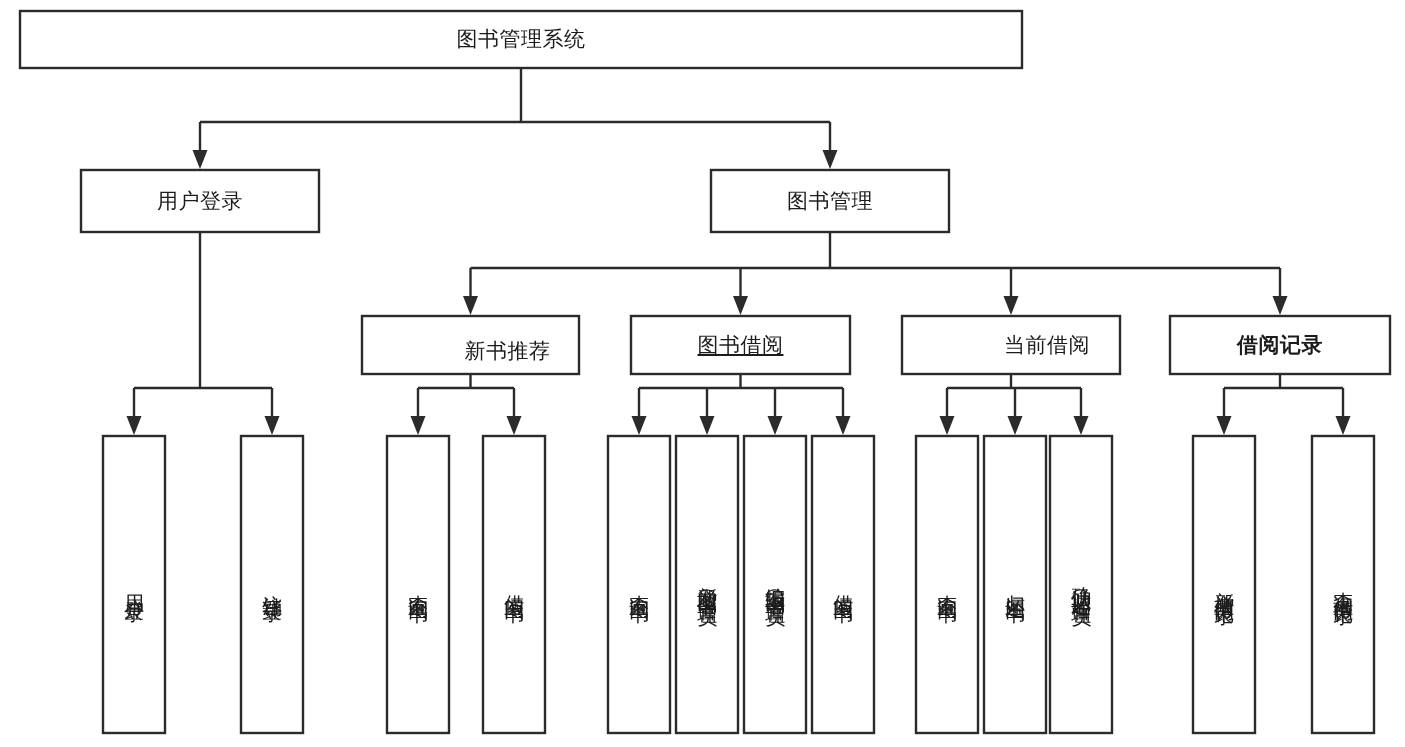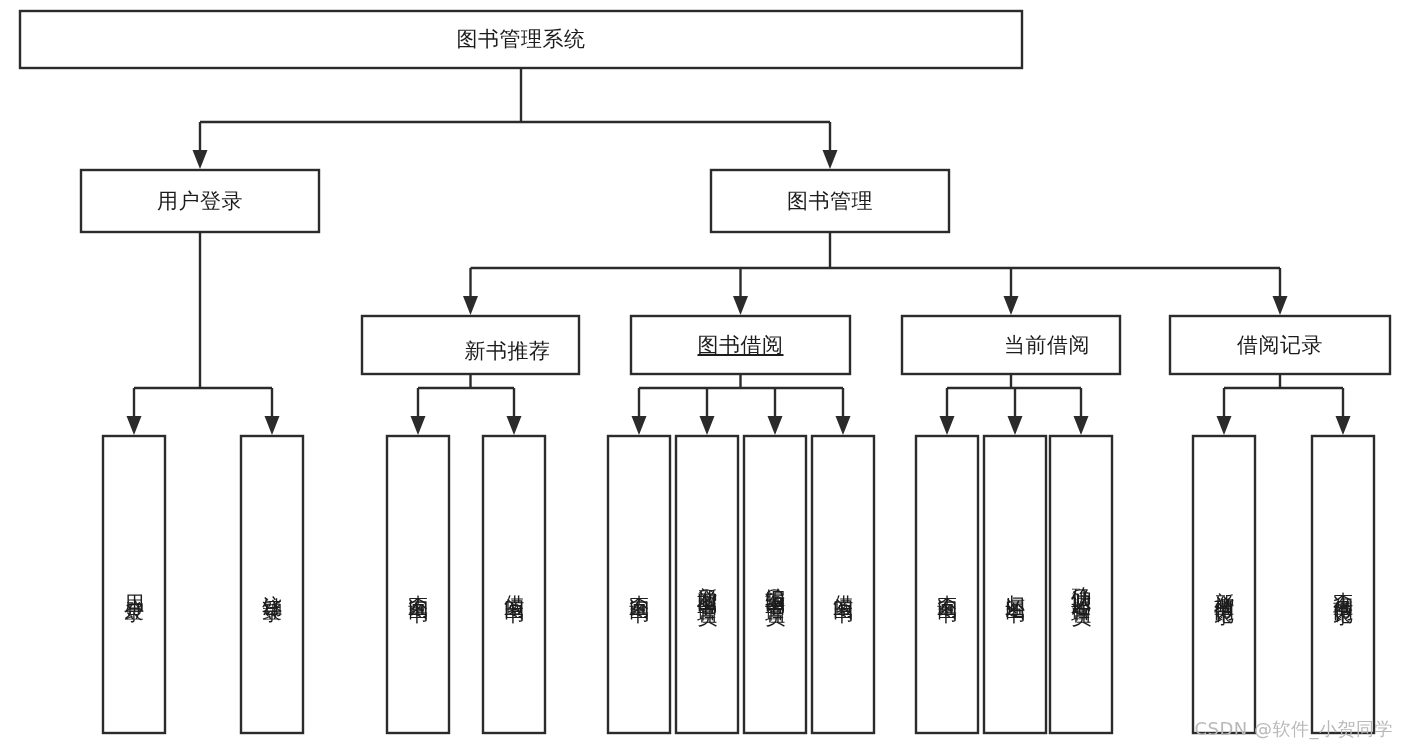--- a/index.html
+++ b/index.html
@@ -153,31 +153,30 @@
       </g>
   </svg>
 
   <div id="label-layer">
       <div class="node-label" style="left: 20px; top: 11px; width: 1002px; height: 57px;">图书管理系统</div>
       <div class="node-label" style="left: 81px; top: 170px; width: 238px; height: 62px;">用户登录</div>
       <div class="node-label" style="left: 711px; top: 170px; width: 238px; height: 62px;">图书管理</div>
       <div class="node-label" style="left: 379px; top: 316px; width: 217px; height: 71px; margin-left: 20px;">新书推荐</div>
       <div class="node-label" style="left: 631px; top: 316px; width: 219px; height: 58px; text-decoration: underline;">图书借阅</div>
       <div class="node-label" style="left: 902px; top: 316px; width: 218px; height: 58px; padding-left: 36px;">当前借阅</div>
-      <div class="node-label" style="left: 1170px; top: 316px; width: 220px; height: 58px;">借阅记录</div>
+      <div class="node-label" style="left: 1170px; top: 316px; width: 220px; height: 58px; font-weight: bold;">借阅记录</div>
       <div class="node-label vertical" style="left: 103px; top: 436px; width: 62px; height: 297px;">用户登录</div>
       <div class="node-label vertical" style="left: 241px; top: 436px; width: 62px; height: 297px;">注销登录</div>
       <div class="node-label vertical" style="left: 387px; top: 436px; width: 62px; height: 297px;">查询图书</div>
       <div class="node-label vertical" style="left: 483px; top: 436px; width: 62px; height: 297px;">借阅图书</div>
       <div class="node-label vertical" style="left: 608px; top: 436px; width: 62px; height: 297px;">查询图书</div>
       <div class="node-label vertical" style="left: 676px; top: 436px; width: 62px; height: 297px;">新增图书（管理员）</div>
       <div class="node-label vertical" style="left: 744px; top: 436px; width: 62px; height: 297px;">编辑图书（管理员）</div>
       <div class="node-label vertical" style="left: 812px; top: 436px; width: 62px; height: 297px;">借阅图书</div>
       <div class="node-label vertical" style="left: 916px; top: 436px; width: 62px; height: 297px;">查询图书</div>
       <div class="node-label vertical" style="left: 984px; top: 436px; width: 62px; height: 297px;">归还图书</div>
       <div class="node-label vertical" style="left: 1050px; top: 436px; width: 62px; height: 297px;">确认归还（管理员）</div>
       <div class="node-label vertical" style="left: 1193px; top: 436px; width: 62px; height: 297px;">新增借阅记录</div>
       <div class="node-label vertical" style="left: 1312px; top: 436px; width: 62px; height: 297px;">查询借阅记录</div>
     </div>
 
-  <div class="watermark">CSDN @软件_小贺同学</div>
 
 </div>
 
 </body></html>

